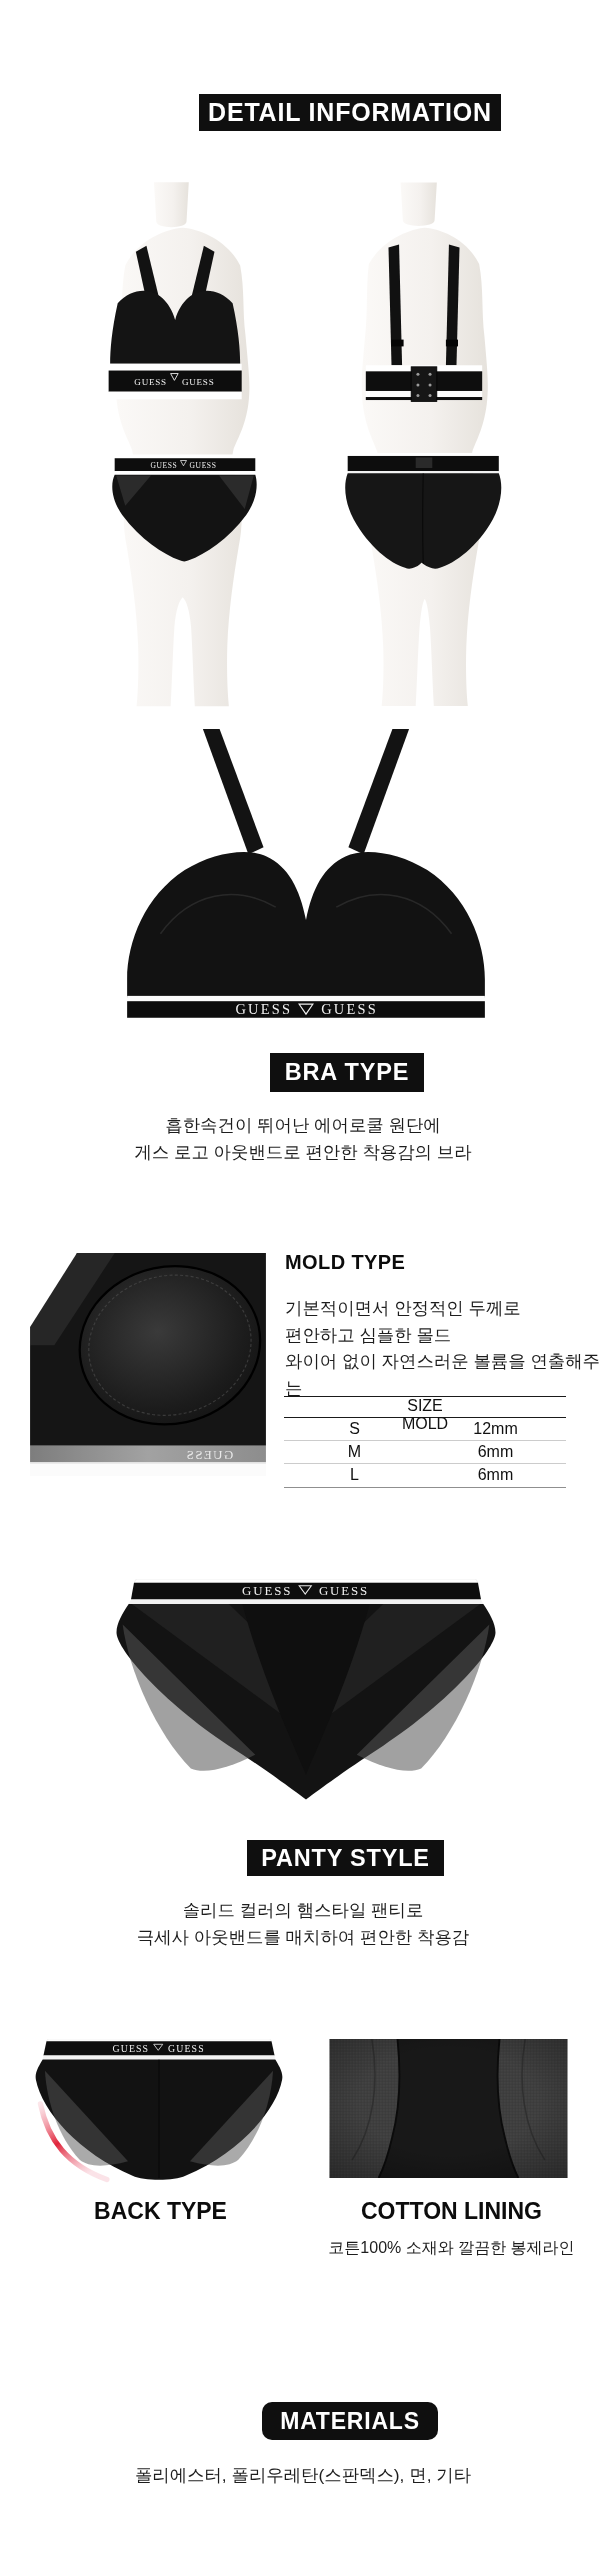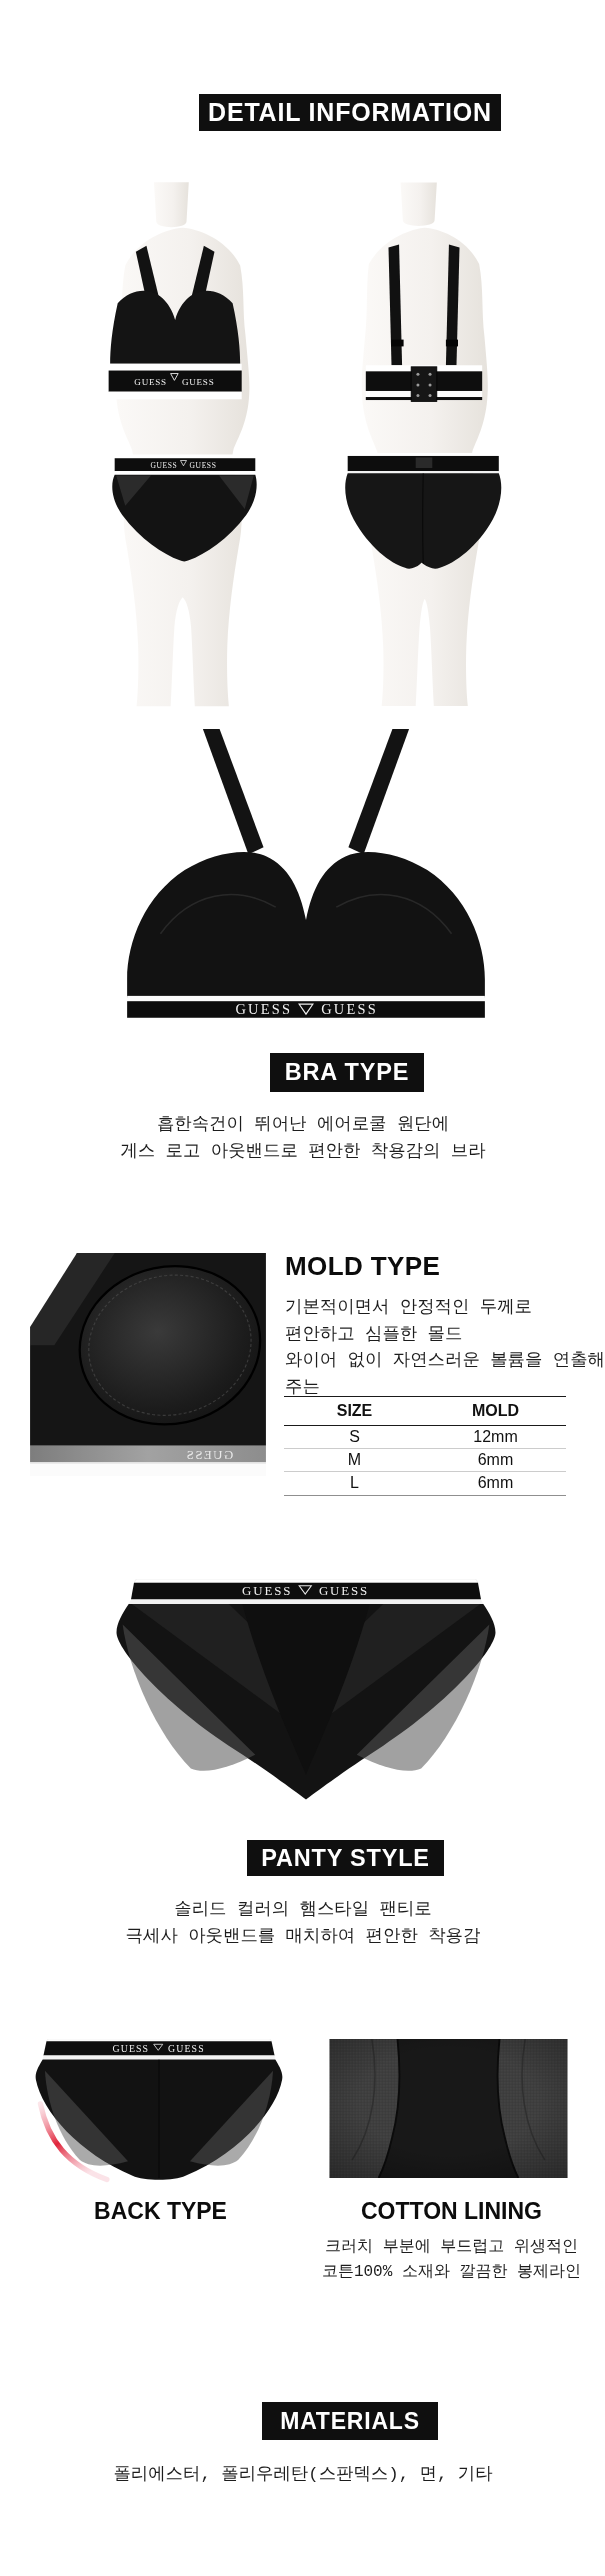--- a/index.html
+++ b/index.html
@@ -7,44 +7,44 @@
   .page { position:relative; width:606px; height:2576px; margin:0 auto; background:#ffffff; overflow:hidden; }
 
   .badge {
     position:absolute; background:#0f0f0f; color:#ffffff;
     display:flex; align-items:center; justify-content:center;
     font-weight:bold; letter-spacing:0.8px; white-space:nowrap;margin-left:44px;
   }
   .badge.b-title   { left:155px; top:94px;  width:302px; height:37px; font-size:25px; }
   .badge.b-bra     { left:226px; top:1053px; width:154px; height:39px; font-size:23.5px;justify-content:center; }
   .badge.b-panty   { left:203px; top:1840px; width:197px; height:36px; font-size:23.5px; }
-  .badge.b-mat     { left:218px; top:2402px; width:176px; height:38px; font-size:23px; }
+  .badge.b-mat     { left:218px; top:2402px; width:176px; height:38px; font-size:23px;border-radius:10px; }
 
   .photo { position:absolute; }
 
-  .desc { position:absolute; color:#1d1d1d;font-family:Liberation Mono, monospace; }
+  .desc { position:absolute; color:#1d1d1d; }
   .desc .ln { display:block; }
   .center-desc { left:0; width:606px; text-align:center; font-size:17.4px; line-height:26.5px; }
   .d-bra   { top:1112px; }
   .d-panty { top:1897px; }
   .d-mat   { top:2462px; }
 
   .sec-title { position:absolute; color:#0c0c0c; font-weight:bold; white-space:nowrap; }
-  .t-mold   { left:285px; top:1251px; font-size:26px; letter-spacing:0.4px; }
+  .t-mold   { left:285px; top:1251px; font-size:20px; letter-spacing:0.4px; }
   .t-back   { left:13px;  top:2198px; width:295px; text-align:center; font-size:23px; }
   .t-cotton { left:303px; top:2198px; width:297px; text-align:center; font-size:23px; }
 
   .d-mold   { left:285px; top:1295px; font-size:17.4px; line-height:26.5px; text-align:left; }
   .d-back   { left:13px;  top:2235px; width:295px; text-align:center; font-size:16px; line-height:25px; }
   .d-cotton { left:303px; top:2235px; width:297px; text-align:center; font-size:16px; line-height:25px; }
 
   .spec-table { position:absolute; left:284px; top:1396px; width:282px; font-size:16px; color:#111; }
   .spec-table .row { display:flex; align-items:center; }
   .spec-table .cell { flex:1; text-align:center; }
-  .spec-table .head { height:30px; border-top:1.5px solid #1a1a1a; border-bottom:1.5px solid #1a1a1a; font-weight:bold; }
+  .spec-table .head { height:22px; border-top:1.5px solid #1a1a1a; border-bottom:1.5px solid #1a1a1a; font-weight:normal;flex-direction:column; }
   .spec-table .r { height:23px; border-bottom:0.8px solid #cccccc; }
   .spec-table .r.last { height:23.5px; border-bottom:1.5px solid #8f8f8f; }
 
   svg text.logoT { font-family:"Liberation Serif","DejaVu Serif",serif; fill:#f0f0f0; }
   svg text.logoDark { font-family:"Liberation Serif","DejaVu Serif",serif; fill:#e9e9e9; }
 </style>
 </head>
 <body>
 
 <div class="page">
@@ -287,21 +287,20 @@
     <path d="M225,0 C220,50 222,92 232,130 C238,156 244,172 250,184" stroke="#0b0b0b" stroke-width="2.5" fill="none"></path>
     <path d="M30,160 C58,118 66,58 56,0" stroke="#2c2c2c" stroke-width="2" fill="none" opacity="0.8"></path>
     <path d="M285,160 C257,118 249,58 259,0" stroke="#2c2c2c" stroke-width="2" fill="none" opacity="0.8"></path>
     <rect x="0" y="0" width="315" height="184" fill="url(#vign)"></rect>
   </svg>
 
   <div class="sec-title t-back">BACK TYPE</div>
   <div class="sec-title t-cotton">COTTON LINING</div>
 
   <div class="desc d-cotton">
-    <span class="ln">크러치 부분에 부드럽고 위생적인</span>
     <span class="ln">코튼100% 소재와 깔끔한 봉제라인</span>
   </div>
 
   <div class="badge b-mat">
     <span>MATERIALS</span>
   </div>
   <div class="desc center-desc d-mat">
     <span class="ln">폴리에스터, 폴리우레탄(스판덱스), 면, 기타</span>
   </div>
 

